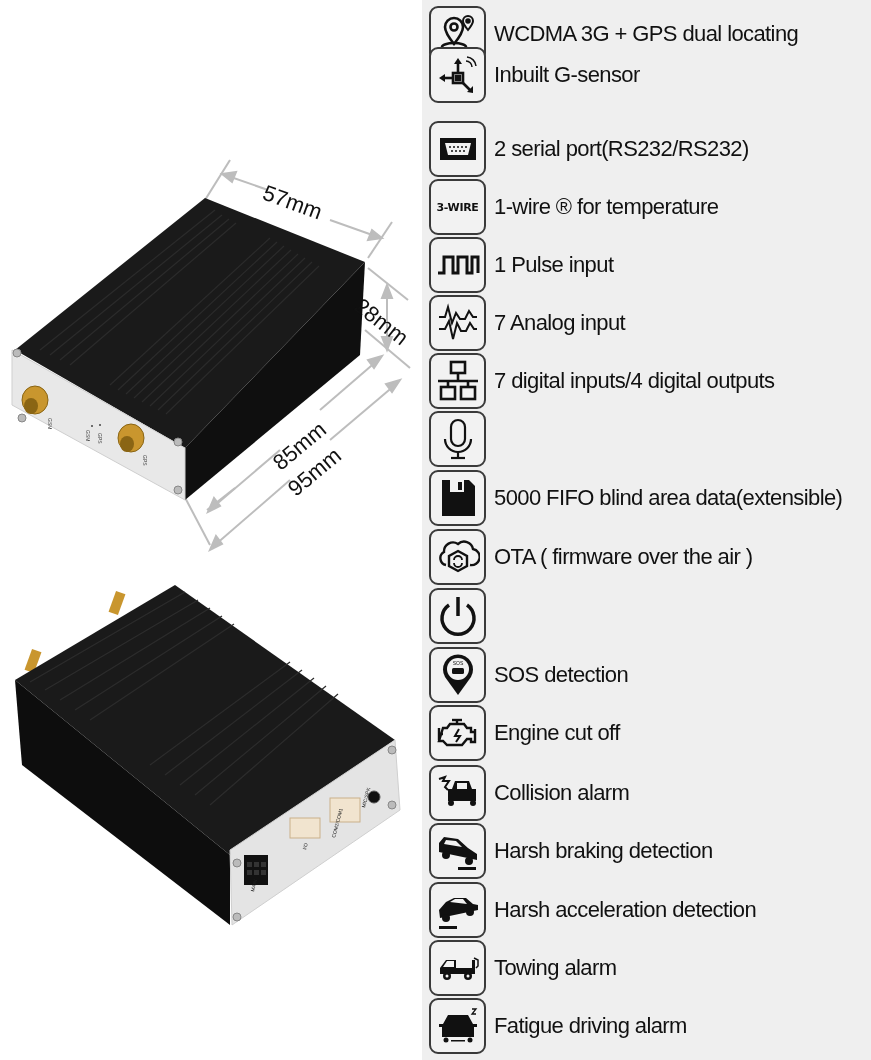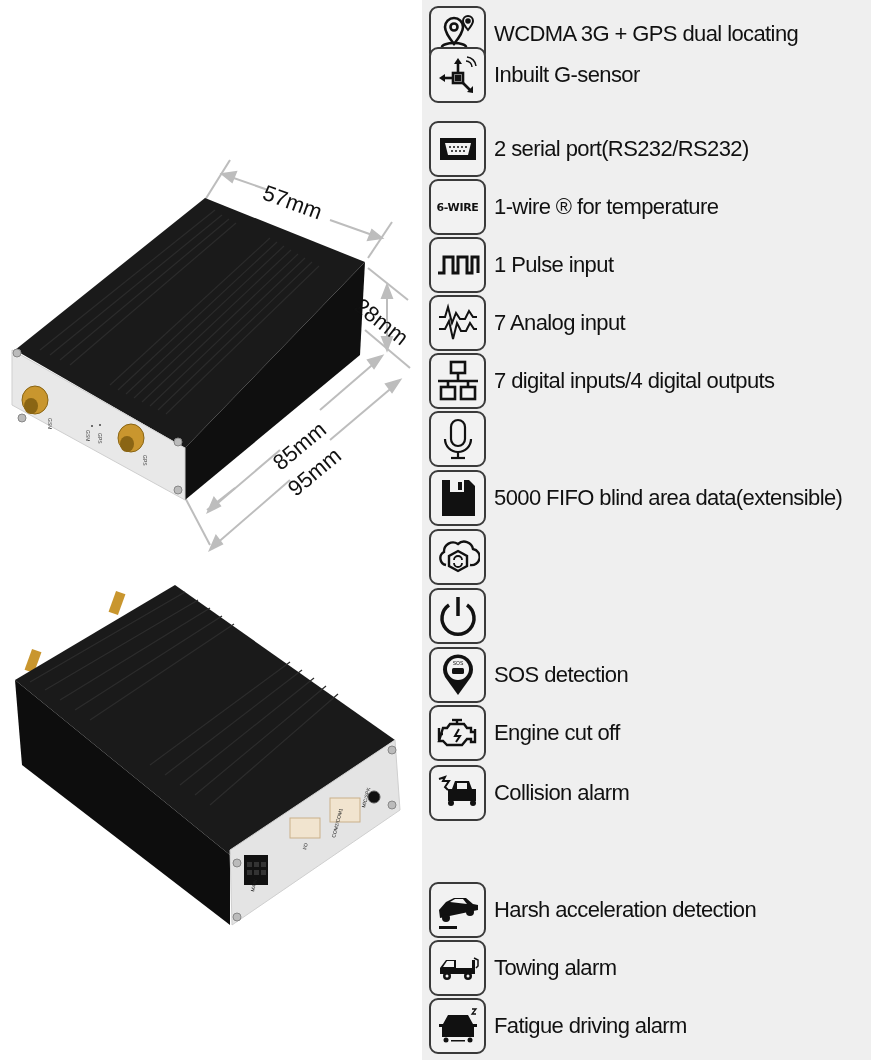--- a/index.html
+++ b/index.html
@@ -193,21 +193,21 @@
             <circle cx="24" cy="24" r="1"></circle>
             <circle cx="28" cy="24" r="1"></circle>
           </g>
       </svg>
     </div>
     <div class="label">2 serial port(RS232/RS232)</div>
   </div>
 
   <div class="feature" style="top:178px;">
     <div class="icon-box">
-      <span class="wire-txt">6-WIRE</span>
+      <span class="wire-txt">3-WIRE</span>
     </div>
     <div class="label">1-wire ® for temperature</div>
   </div>
 
   <div class="feature" style="top:236px;">
     <div class="icon-box">
       <svg viewBox="0 0 44 44" fill="none" stroke="#111" stroke-width="3">
         <polyline points="2,30 8,30 8,14 17,14 17,30 22,30 22,14 31,14 31,30 36,30 36,14 42,14 42,30"></polyline>
       </svg>
     </div>
@@ -262,20 +262,21 @@
   </div>
 
   <div class="feature" style="top:528px;">
     <div class="icon-box">
       <svg viewBox="0 0 44 44" fill="none" stroke="#111" stroke-width="2.4">
         <path d="M10 30 a7 7 0 0 1 -2 -13 a9 9 0 0 1 14 -8 a9 9 0 0 1 15 5 a7 7 0 0 1 -3 16"></path>
         <polygon points="22,16 31,21 31,31 22,36 13,31 13,21"></polygon>
         <path d="M18 25 a4 4 0 0 1 8 0 M26 28 a4 4 0 0 1 -8 0" stroke-width="1.8"></path>
       </svg>
     </div>
+    <div class="label">OTA ( firmware over the air )</div>
   </div>
 
   <div class="feature" style="top:587px;">
     <div class="icon-box">
       <svg viewBox="0 0 44 44" fill="none" stroke="#111" stroke-width="3.5">
         <path d="M13 11 a16 16 0 1 0 18 0"></path>
         <line x1="22" y1="3" x2="22" y2="22"></line>
       </svg>
     </div>
   </div>
@@ -310,20 +311,32 @@
         <path d="M16 18 l3 -8 h14 l3 8 h4 v12 h-28 v-12z"></path>
         <rect x="21" y="12" width="10" height="6" fill="#f2f2f2"></rect>
         <circle cx="15" cy="32" r="3"></circle>
         <circle cx="37" cy="32" r="3"></circle>
         <path d="M3 8 l6 -2 l-2 4 l6 0 l-4 6 l3 3" fill="none" stroke="#111" stroke-width="2"></path>
       </svg>
     </div>
     <div class="label">Collision alarm</div>
   </div>
 
+  <div class="feature" style="top:822px;">
+    <div class="icon-box">
+      <svg viewBox="0 0 44 44" fill="#111">
+        <path d="M3 14 l5 -6 l14 2 l10 9 l9 6 v6 l-38 -8z"></path>
+        <path d="M10 11 l10 1 l6 6 l-18 -3z" fill="#f2f2f2"></path>
+        <circle cx="10" cy="26" r="4"></circle>
+        <circle cx="33" cy="32" r="4"></circle>
+        <rect x="22" y="38" width="18" height="3"></rect>
+      </svg>
+    </div>
+    <div class="label">Harsh braking detection</div>
+  </div>
 
   <div class="feature" style="top:881px;">
     <div class="icon-box">
       <svg viewBox="0 0 44 44" fill="#111">
         <path d="M3 22 l7 -8 l8 -4 h12 l7 6 l5 1 v5 l-38 8z"></path>
         <path d="M14 14 l5 -3 h8 l4 5 z" fill="#f2f2f2"></path>
         <circle cx="10" cy="30" r="4"></circle>
         <circle cx="34" cy="24" r="4"></circle>
         <rect x="3" y="38" width="18" height="3"></rect>
       </svg>

